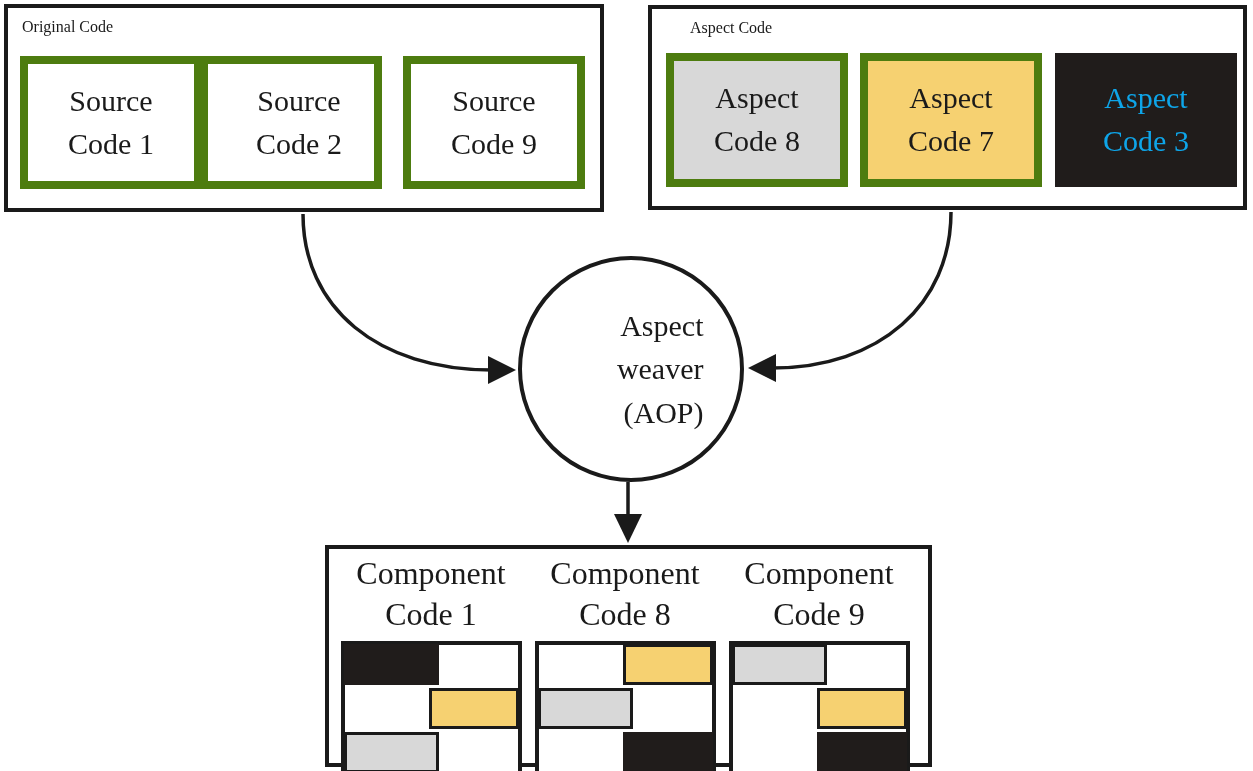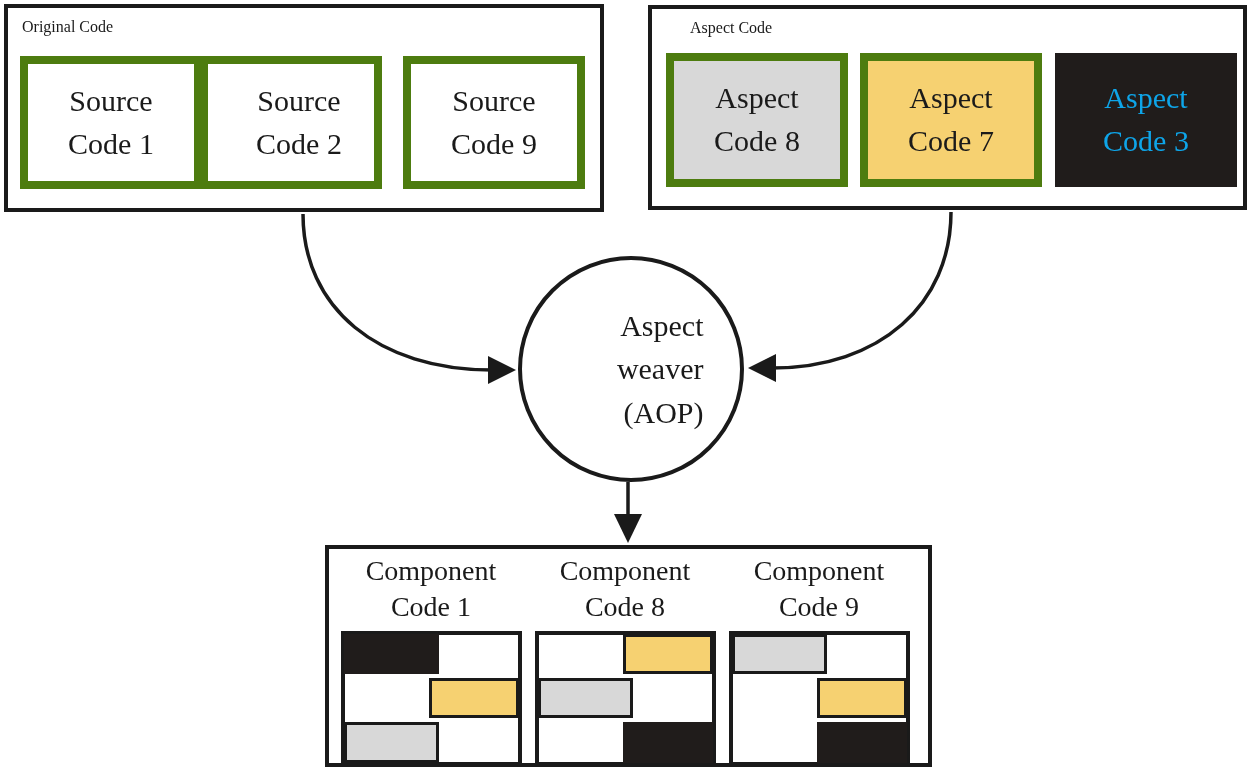--- a/index.html
+++ b/index.html
@@ -79,21 +79,21 @@
     top: 4px;
     width: 188px;
     text-align: center;
   }
   #comp-col-0 { left: 8px; }
   #comp-col-1 { left: 202px; }
   #comp-col-2 { left: 396px; }
   .comp-label {
     display: inline-block;
     width: 150px;
-    font-size: 28px;
+    font-size: 32px;
     line-height: 1.28;
     margin-bottom: 6px;
   }
   .mini-box {
     position: relative;
     box-sizing: border-box;
     margin: 0 auto;
     width: 181px; height: 135px;
     border: 4px solid #1a1a1a;
     background: #ffffff;

